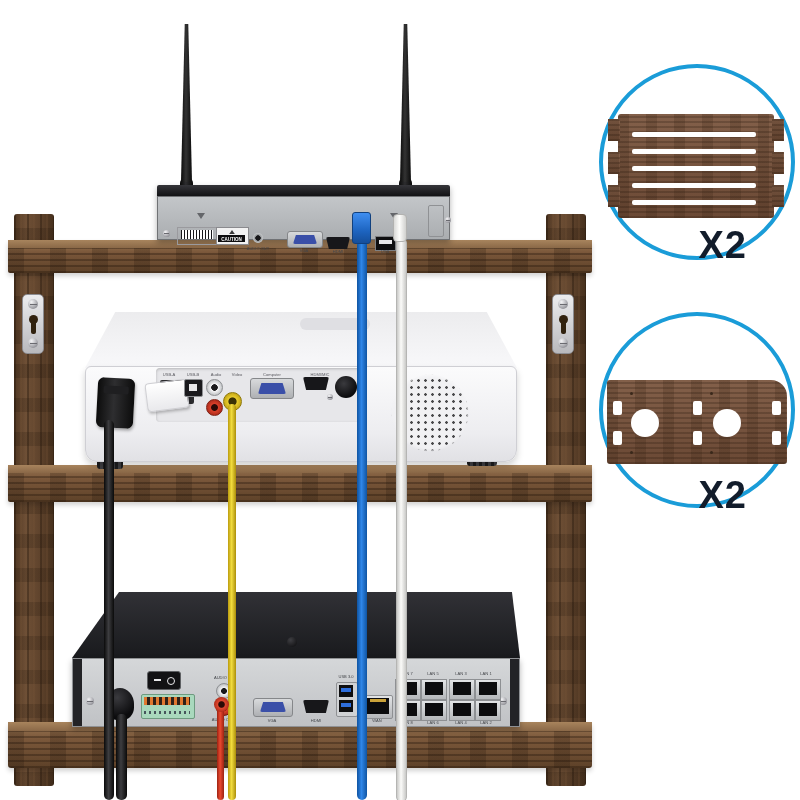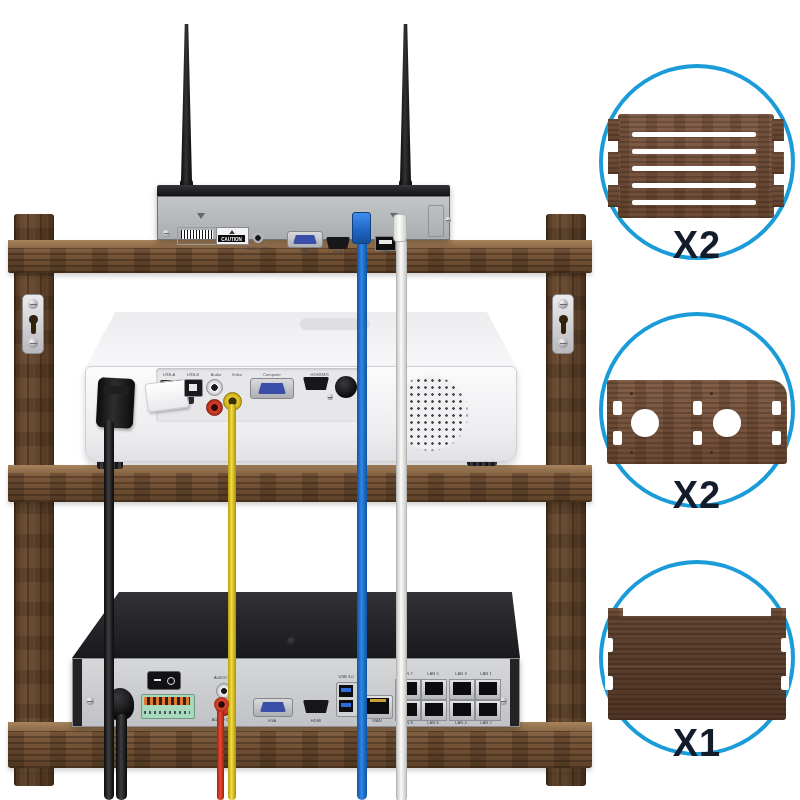--- a/index.html
+++ b/index.html
@@ -50,21 +50,21 @@
   .cable.blue{background:linear-gradient(90deg,#0f54a2,#2f86e8 45%,#0f54a2);}
   .cable.white{background:linear-gradient(90deg,#c9c9c7,#fbfbf9 45%,#c9c9c7);border:1px solid #b5b5b3;}
   .cable.yellow{background:linear-gradient(90deg,#bb9c0e,#f2dc3e 45%,#ab8e0a);}
   .cable.red{background:linear-gradient(90deg,#9c2212,#ea4a30 45%,#9c2212);}
   .cable.black{background:linear-gradient(90deg,#0a0a0a,#3d3d40 45%,#0a0a0a);}
 
   
   .callout-circle{width:188px;height:188px;border:4px solid var(--callout-circle,#1a9cd8);
                   border-radius:50%;background:#fff;}
   .qty{font-weight:700;font-size:38px;color:var(--label-text,#121c2b);letter-spacing:1px;
-       text-align:center;width:100px;}
+       text-align:right;width:100px;}
   .slot{background:#fff;border-radius:2px;}
   .antenna-taper{clip-path:polygon(34% 0,66% 0,100% 100%,0 100%);
                  background:linear-gradient(90deg,#0b0b0b,#333 45%,#0b0b0b);border-radius:3px;}
   .antenna-base{background:linear-gradient(90deg,#0a0a0a,#2e2e30 45%,#0a0a0a);border-radius:5px;}
   .ant-icon{width:0;height:0;border-left:4px solid rgba(0,0,0,0);border-right:4px solid rgba(0,0,0,0);
             border-top:6px solid #64666a;}
   .caution-band{background:#0e0e10;color:#fff;font-size:9px;font-weight:700;
                 display:flex;align-items:center;justify-content:center;}
   .barcode{background:#fff;border:1px solid #9a9a9e;
     background-image:repeating-linear-gradient(90deg,#17171a 0 1px,rgba(0,0,0,0) 1px 3px);
@@ -328,29 +328,14 @@
       <div class="abs slot" style="left:24px;top:29px;width:28px;height:28px;border-radius:50%;"></div>
       <div class="abs slot" style="left:106px;top:29px;width:28px;height:28px;border-radius:50%;"></div>
       <div class="abs" style="left:23px;top:12px;width:3px;height:3px;border-radius:50%;background:#3a281a;"></div>
       <div class="abs" style="left:103px;top:12px;width:3px;height:3px;border-radius:50%;background:#3a281a;"></div>
       <div class="abs" style="left:23px;top:71px;width:3px;height:3px;border-radius:50%;background:#3a281a;"></div>
       <div class="abs" style="left:103px;top:71px;width:3px;height:3px;border-radius:50%;background:#3a281a;"></div>
     </div>
     <div class="abs qty" style="left:44px;top:158px;">X2</div>
   </div>
 
-  <div class="abs callout-circle" style="left:599px;top:560px;z-index:10;">
-    <div class="abs wood-part" style="left:5px;top:52px;width:178px;height:104px;border-radius:3px;
-                background:repeating-linear-gradient(0deg, rgba(35,20,10,.28) 0 2px, rgba(0,0,0,0) 2px 5px),
-                           repeating-linear-gradient(0deg, rgba(25,14,6,.25) 0 26px, rgba(0,0,0,0) 26px 27px),
-                           linear-gradient(180deg,#7a5742,#62412e);"></div>
-
-    <div class="abs wood-part" style="left:5px;top:44px;width:15px;height:10px;"></div>
-    <div class="abs wood-part" style="left:168px;top:44px;width:15px;height:10px;"></div>
-
-    <div class="abs slot" style="left:2px;top:74px;width:8px;height:14px;"></div>
-    <div class="abs slot" style="left:2px;top:112px;width:8px;height:14px;"></div>
-    <div class="abs slot" style="left:178px;top:74px;width:8px;height:14px;"></div>
-    <div class="abs slot" style="left:178px;top:112px;width:8px;height:14px;"></div>
-    <div class="abs qty" style="left:44px;top:158px;">X1</div>
-  </div>
 
 </div>
 
 </body></html>

